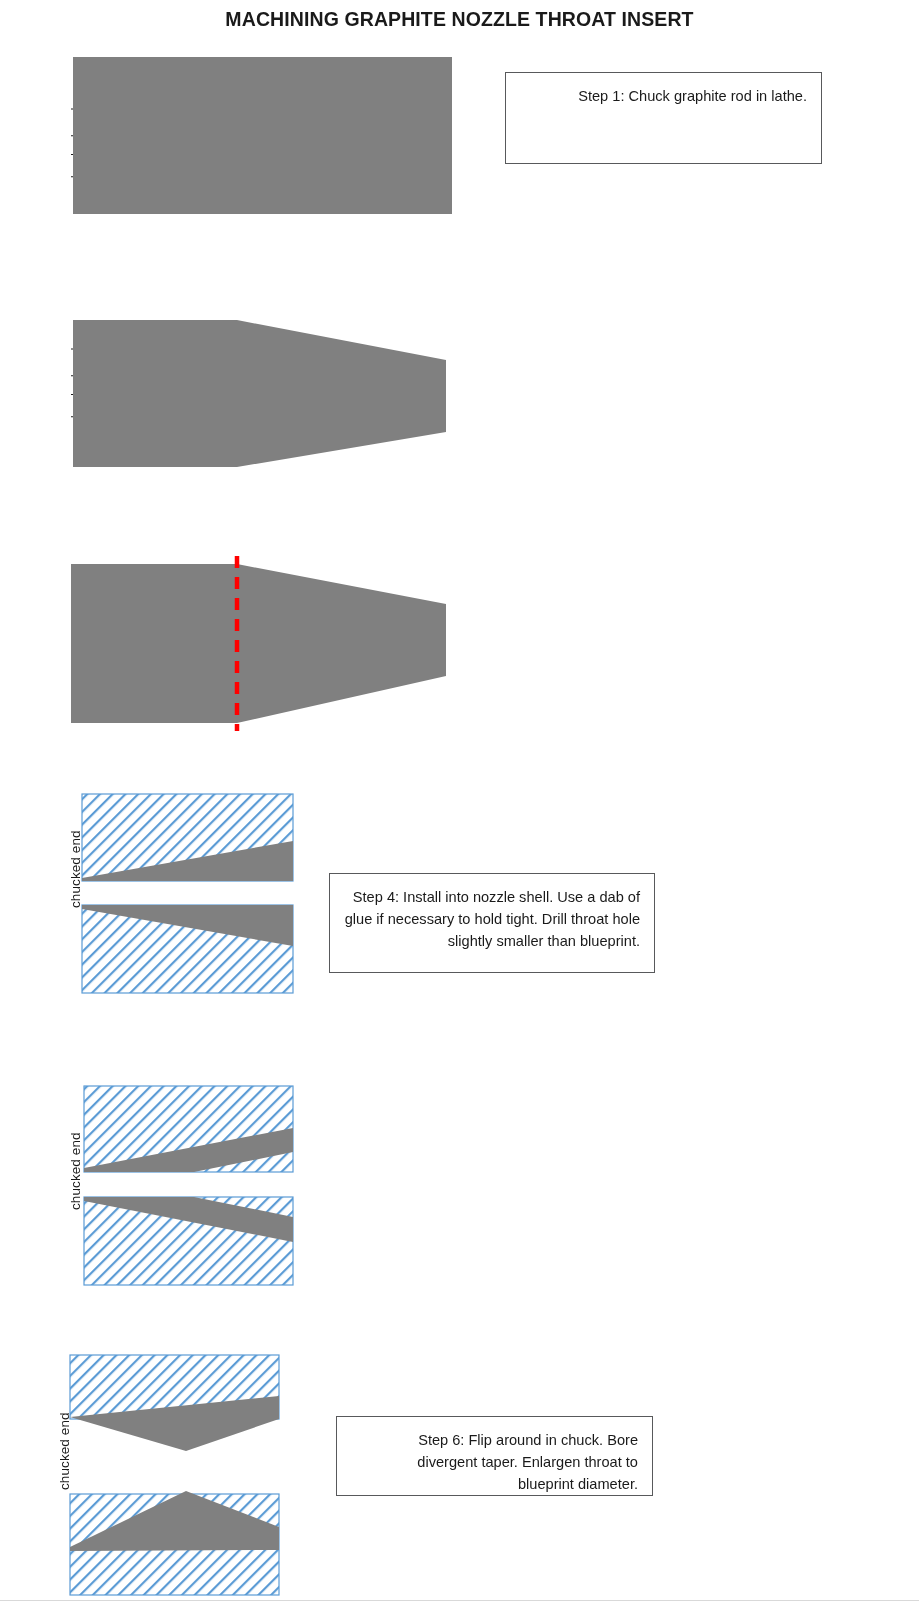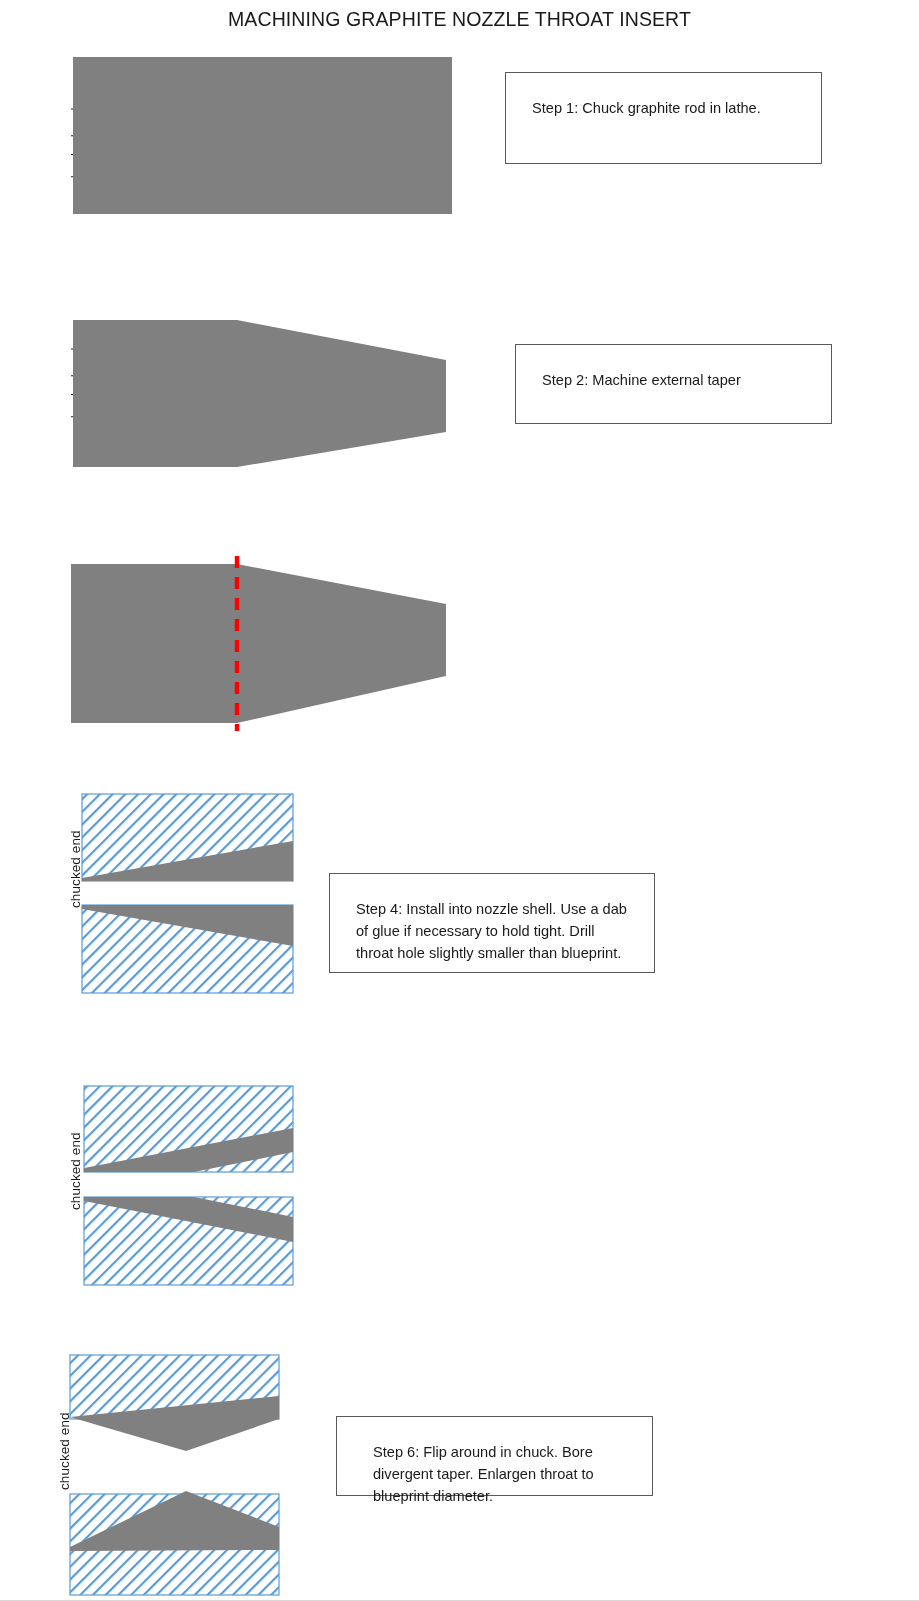--- a/index.html
+++ b/index.html
@@ -21,21 +21,21 @@
   }
 
   
   .page-title {
     position: absolute;
     left: 0;
     top: 8px;
     width: 919px;
     text-align: center;
     font-size: 19.5px;
-    font-weight: 400;
+    font-weight: 700;
     color: #1a1a1a;
     letter-spacing: 0.1px;
     white-space: nowrap;
   }
 
   
   .step-row {
     position: absolute;
     left: 0;
     width: 919px;
@@ -57,21 +57,22 @@
     position: absolute;
     box-sizing: border-box;
     border: 1.2px solid #58595b;
     background: #ffffff;
     padding: 12px 14px 10px 14px;
     font-size: 14.6px;
     line-height: 1.52;
     color: #1a1a1a;
   }
   .callout p {
-    margin: 12px;
+    margin: 0;
+    text-align: right;
   }
 
   
   .draw {
     position: absolute;
     left: 0;
     top: 0;
     overflow: visible;
   }
 
@@ -107,23 +108,20 @@
 
   <div class="step-row" style="top:280px;height:260px;">
 
     <div class="chucked-label" style="left:68px; top:145px;">chucked end</div>
 
     <svg class="draw" width="919" height="260">
 
       <polygon points="73,40 237,40 446,80 446,152 237,187 73,187" fill="#808080"></polygon>
     </svg>
 
-    <div class="callout" style="left:515px; top:64px; width:317px; height:80px;">
-      <p>Step 2: Machine external taper</p>
-    </div>
   </div>
 
   <div class="step-row" style="top:540px;height:250px;">
 
     <div class="chucked-label" style="left:68px; top:145px;">chucked end</div>
 
     <svg class="draw" width="919" height="250">
       <polygon points="71,24 237,24 446,64 446,136 237,183 71,183" fill="#808080"></polygon>
 
       <line x1="237" y1="16" x2="237" y2="191" stroke="#FF0000" stroke-width="4.5" stroke-dasharray="12 9"></line>

